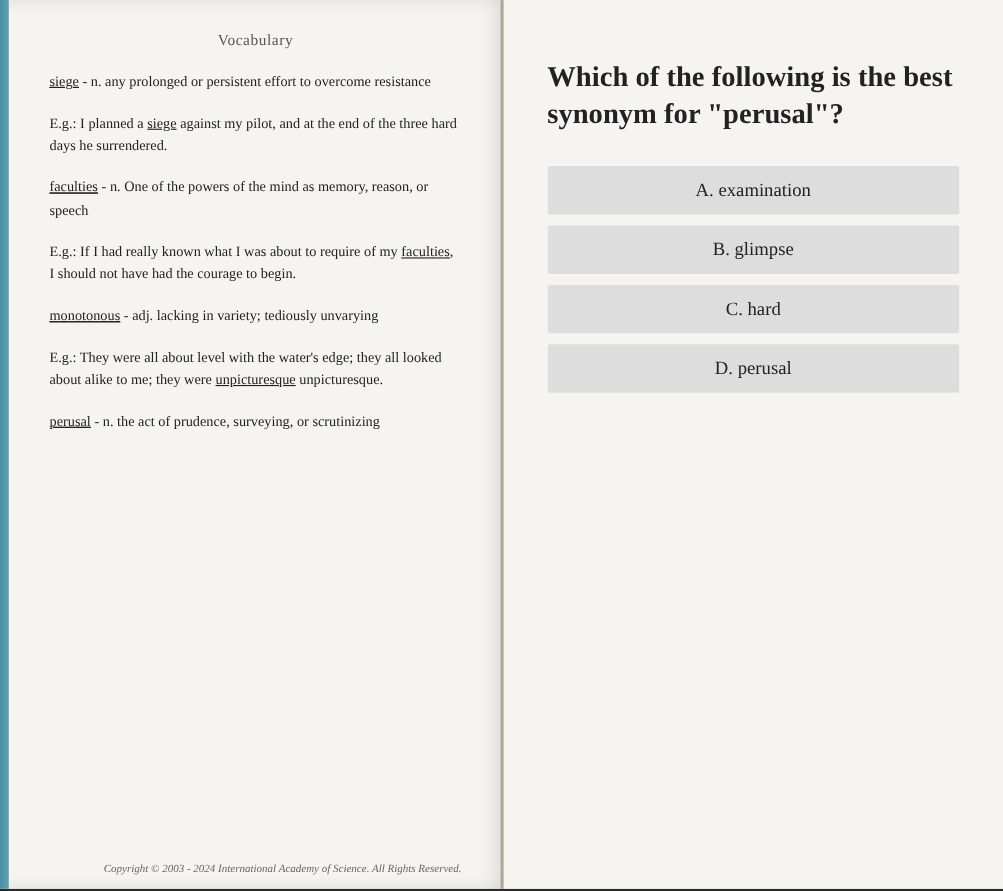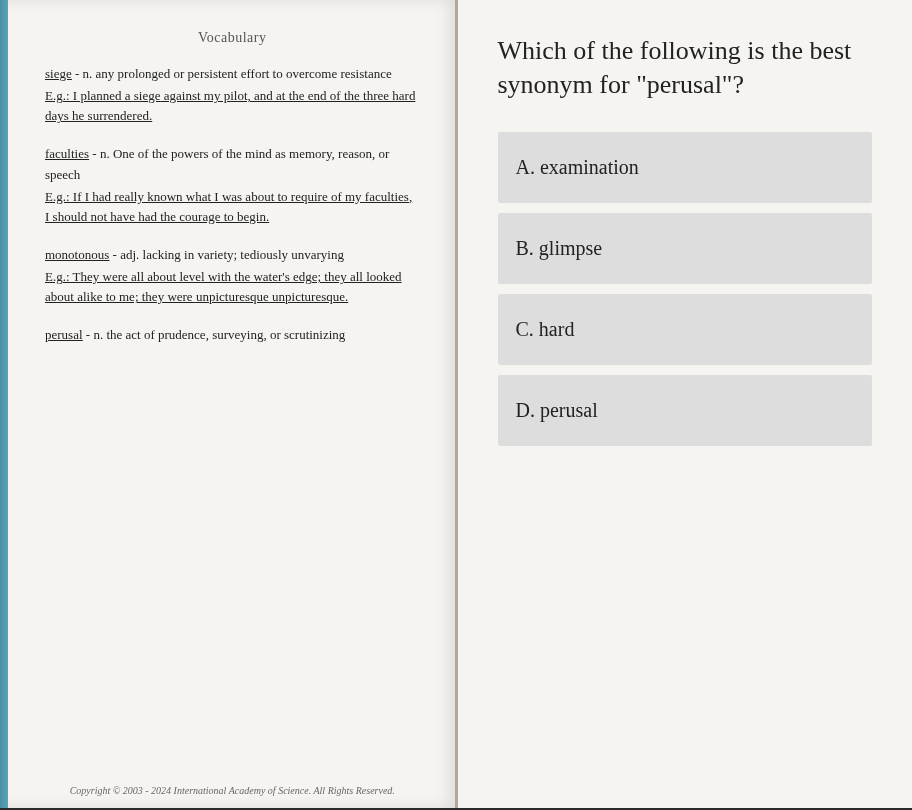--- a/index.html
+++ b/index.html
@@ -62,64 +62,63 @@
       text-decoration: underline;
       font-weight: normal;
     }
 
     .vocab-def {
       display: inline;
     }
 
     .vocab-example {
       display: block;
-      margin-top: 2px;
-      text-decoration: underline;
+      margin-top: 18px;
     }
 
     .footer {
       position: absolute;
       bottom: 12px;
       left: 45px;
       right: 35px;
       font-style: italic;
       font-size: 10px;
       color: #666;
-      text-align: center;
+      text-align: right;
     }
 
     
     .right-page {
       flex: 1;
       background: #f5f4f0;
       padding: 30px 40px 60px 40px;
       position: relative;
     }
 
     .question-text {
       font-size: 26px;
-      font-weight: normal;
+      font-weight: bold;
       color: #222;
       line-height: 1.3;
       margin-bottom: 30px;
-      margin-top: 4px;
+      margin-top: 23px;
     }
 
     .answer-option {
       background: #ddd;
       border: none;
       border-radius: 2px;
-      padding: 24px 18px;
+      padding: 12px 18px;
       margin-bottom: 10px;
-      font-size: 20px;
+      font-size: 17px;
       color: #222;
       cursor: pointer;
       display: block;
       width: 100%;
-      text-align: left;
+      text-align: center;
       font-family: Georgia, 'Times New Roman', serif;
     }
   </style>
 </head>
 <body>
 
 <div class="book-container">
 
   <div class="left-page">
     <div class="page-title">Vocabulary</div>

